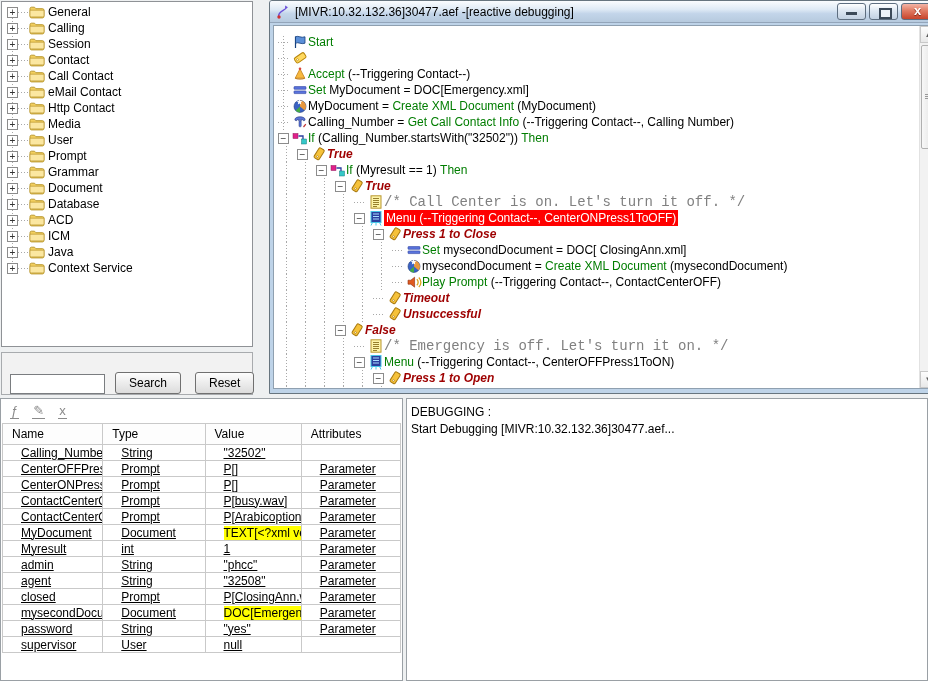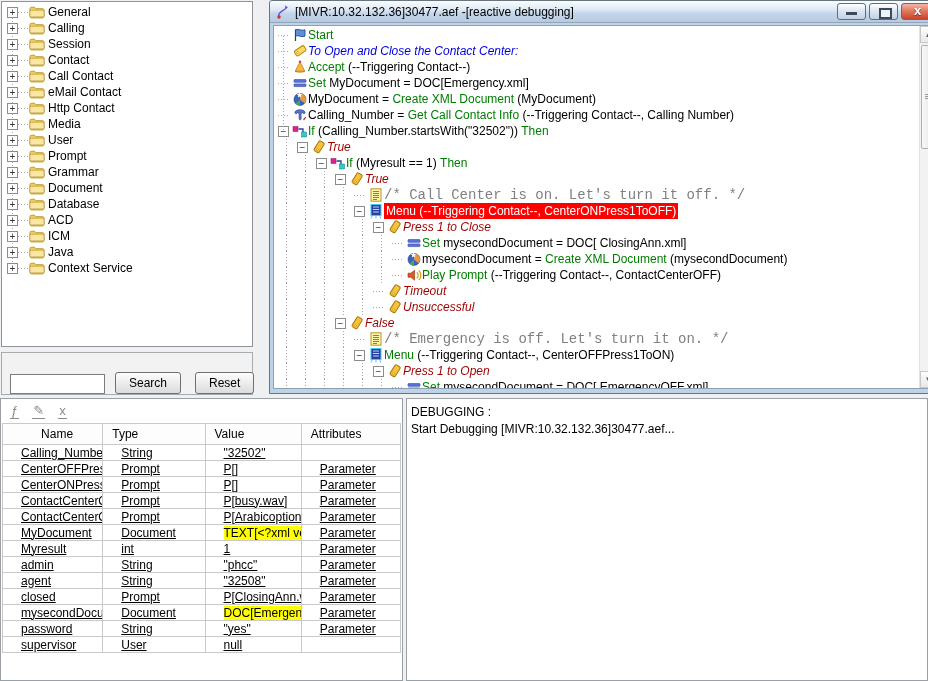--- a/index.html
+++ b/index.html
@@ -40,37 +40,37 @@
   .winbtn { width:29px; height:17px; border:1px solid #5e6e80; border-radius:3px;
             background:linear-gradient(#ffffff,#dde7f2 45%,#c2d1e2); position:relative; }
   .winbtn.close { width:33px; background:linear-gradient(#f3b4a6,#e07a62 45%,#c8442b); }
   .glyph-min::after { content:""; position:absolute; left:8px; right:8px; bottom:4px; height:3px; background:#3c4a59; }
   .glyph-res::after { content:""; position:absolute; left:9px; top:4px; width:9px; height:7px;
                       border:2px solid #3c4a59; background:#eef3f9; }
   .glyph-close::after { content:"x"; position:absolute; left:0; right:0; top:-1px; text-align:center;
                         color:#fff; font-weight:bold; font-size:13px; text-shadow:0 1px 1px #7c2010; }
   .content { position:absolute; left:3px; right:3px; top:24px; bottom:4px; background:#fff;
              border:1px solid #8fa0b0; overflow:hidden; }
-  .stree { position:absolute; left:0; top:0; right:17px; bottom:0; overflow:hidden; padding-top:1px; }
+  .stree { position:absolute; left:0; top:0; right:17px; bottom:0; overflow:hidden; padding-top:8px; }
   .stree::before { content:""; position:absolute; left:9px; top:10px; height:96px; width:1px;
              background:repeating-linear-gradient(to bottom,#a8a8a8 0 1px,transparent 1px 3px); }
   .srow { height:16px; display:flex; align-items:center; padding-left:4px; white-space:nowrap; }
   .srow span { white-space:pre; }
   .gl { width:19px; height:16px; min-width:19px;
         background:repeating-linear-gradient(to bottom,#a8a8a8 0 1px,transparent 1px 3px) no-repeat 8px 0;
         background-size:1px 100%; }
   .stub2 { width:13px; height:16px; min-width:13px;
         background:repeating-linear-gradient(to right,#a8a8a8 0 1px,transparent 1px 3px) no-repeat 0 8px;
         background-size:12px 1px; }
   .box2 { width:11px; height:11px; min-width:11px; border:1px solid #8c8c8c; background:#fff; margin-right:2px;
           font-size:10px; line-height:9px; text-align:center; color:#333; }
   .s-kw  { color:var(--kw); }
   .s-txt { color:#000; }
   .s-cmt { color:var(--cmt); font-style:italic; }
-  .s-br  { color:var(--br); font-style:italic; }
+  .s-br  { color:var(--br); font-style:italic;font-weight:bold; }
   .s-mono{ color:var(--mono); font-family:"Liberation Mono","DejaVu Sans Mono",monospace; font-size:14px; }
   .s-selt{ background:var(--selbg); color:#fff; padding:1px 2px; }
 
   
   .vsb { position:absolute; top:0; right:0; bottom:0; width:17px; background:#f2f2f2; border-left:1px solid #e2e2e2; }
   .sb-btn { position:absolute; left:0; width:17px; height:17px; background:linear-gradient(#fdfdfd,#e8e8e8);
             border:1px solid #c8c8c8; color:#5a5a5a; font-size:8px; line-height:15px; text-align:center; }
   .sb-up { top:0; } .sb-dn { bottom:0; }
   .sb-thumb { position:absolute; left:1px; top:19px; width:15px; height:104px; border:1px solid #b0b0b0;
               border-radius:2px; background:linear-gradient(90deg,#f8f8f8,#dfdfdf); }
@@ -78,21 +78,21 @@
              background:repeating-linear-gradient(to bottom,#9a9a9a 0 1px,transparent 1px 2px); }
 
   
   .vars { position:absolute; left:0; top:398px; width:403px; height:283px; background:#fff;
           border:1px solid #9aa0a5; overflow:hidden; }
   .vtoolbar { height:24px; display:flex; align-items:center; gap:13px; padding-left:9px; }
   .tbico { color:#8a8a8a; font-size:13px; line-height:13px; border-bottom:1px solid #8a8a8a; padding:0 1px 1px 1px; }
   .vtable { width:399px; margin-left:1px; border-collapse:collapse; table-layout:fixed; }
   .vtable th { font-weight:normal; text-align:left; height:21px; padding:0 0 0 9px;
                border:1px solid #c9c9c9; border-left:none; background:#fdfdfd; }
-  .vtable th:first-child { border-left:1px solid #c9c9c9;text-align:center; }
+  .vtable th:first-child { border-left:1px solid #c9c9c9; }
   .vtable td { height:16px; padding:0 2px 0 18px; border-right:1px solid #c9c9c9; border-bottom:1px solid #c9c9c9;
                overflow:hidden; white-space:nowrap;text-decoration:underline; }
   .vtable td:first-child { border-left:1px solid #c9c9c9; }
   .hl { background:var(--hl); display:inline-block; min-width:96%; }
 
   
   .debug { position:absolute; left:406px; top:398px; width:522px; height:283px; background:#fff;
            border:1px solid #9aa0a5; padding:6px 0 0 4px; }
   .dline { height:17px; color:#000; white-space:nowrap; }
 </style>
@@ -324,21 +324,20 @@
             <span class="s-kw">Start</span>
           </div>
           <div class="srow">
             <span class="stub2"></span>
             <span class="icn"><svg width="16" height="16" viewBox="0 0 16 16">
                 <g transform="rotate(-35 8 8)">
                   <rect x="2.5" y="5" width="11.5" height="6" rx="1.6" fill="#ffd95e" stroke="#b8860b"></rect>
                   <circle cx="5" cy="8" r="1" fill="#fff" stroke="#b8860b" stroke-width=".6"></circle>
                 </g>
               </svg></span>
-            <span class="s-cmt">To Open and Close the Contact Center:</span>
           </div>
           <div class="srow">
             <span class="stub2"></span>
             <span class="icn"><svg width="16" height="16" viewBox="0 0 16 16">
                 <path d="M8 2.8 L12.8 12.2 L3.2 12.2 Z" fill="#f8b93f" stroke="#c07c18" stroke-width=".8"></path>
                 <circle cx="8" cy="2.8" r="1.3" fill="#d8453a"></circle>
                 <path d="M3.2 12.2c1.5 1.2 8.1 1.2 9.6 0" fill="none" stroke="#c07c18"></path>
               </svg></span>
             <span class="s-kw">Accept </span>
             <span class="s-txt">(--Triggering Contact--)</span>

